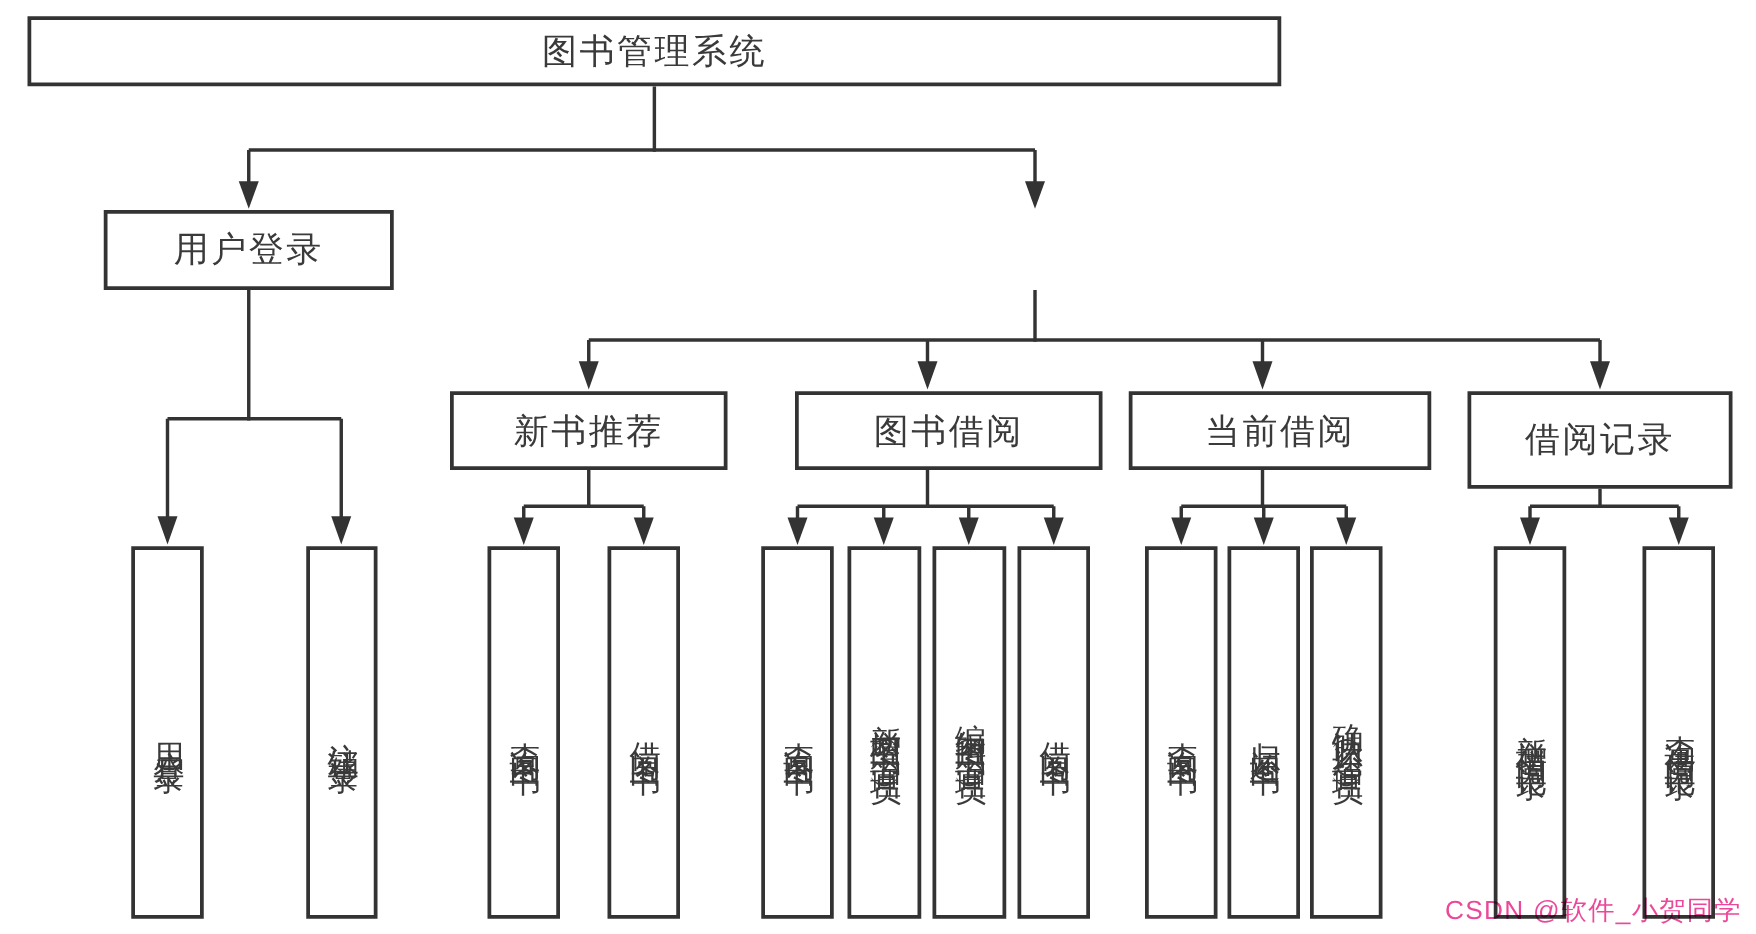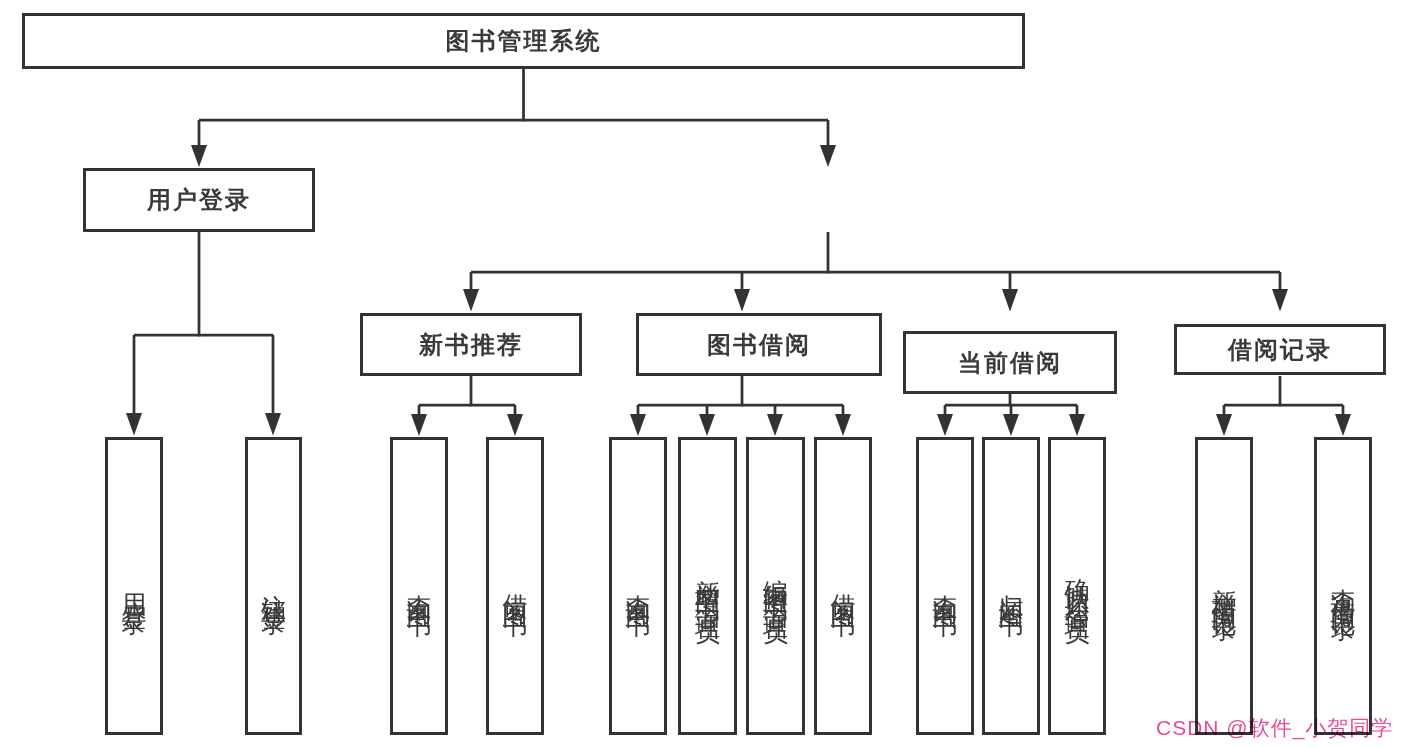--- a/index.html
+++ b/index.html
@@ -11,21 +11,21 @@
   .canvas{position:absolute;inset:0;width:1405px;height:747px;}
   svg.connectors{position:absolute;left:0;top:0;z-index:1;}
   svg.connectors line{stroke:#333333;stroke-width:2.75;}
   svg.connectors polygon{fill:#333333;stroke:none;}
   .node{
     position:absolute;box-sizing:border-box;background:#ffffff;
     border:3px solid #333333;color:#3a3a3a;z-index:2;
     display:flex;align-items:center;justify-content:center;
     text-align:center;
   }
-  .node.h{font-size:24px;letter-spacing:2px;white-space:nowrap;font-weight:bold;}
+  .node.h{font-size:28px;letter-spacing:2px;white-space:nowrap;}
   .node.v{
     writing-mode:vertical-rl;text-orientation:mixed;
     font-size:25px;letter-spacing:6px;line-height:1;
   }
   .watermark{
     position:absolute;left:1156px;top:714px;z-index:5;
     font-size:21px;color:#ec4899;letter-spacing:1px;white-space:nowrap;
     mix-blend-mode:multiply;
   }
 </style>
@@ -95,22 +95,22 @@
     <line x1="1343" y1="405" x2="1343" y2="415"></line>
     <polygon points="1335,414 1351,414 1343,436"></polygon>
   </svg>
 
   <div class="node h" style="left:22px;top:13px;width:1003px;height:56px">图书管理系统</div>
 
   <div class="node h" style="left:83px;top:168px;width:232px;height:64px">用户登录</div>
 
   <div class="node h" style="left:360px;top:313px;width:222px;height:63px">新书推荐</div>
   <div class="node h" style="left:636px;top:313px;width:246px;height:63px">图书借阅</div>
-  <div class="node h" style="left:903px;top:331px;width:214px;height:63px">当前借阅</div>
-  <div class="node h" style="left:1174px;top:324px;width:212px;height:51px">借阅记录</div>
+  <div class="node h" style="left:903px;top:313px;width:242px;height:63px">当前借阅</div>
+  <div class="node h" style="left:1174px;top:313px;width:212px;height:78px">借阅记录</div>
 
   <div class="node v" style="left:105px;top:437px;width:58px;height:298px">用户登录</div>
   <div class="node v" style="left:245px;top:437px;width:57px;height:298px">注销登录</div>
 
   <div class="node v" style="left:390px;top:437px;width:58px;height:298px">查询图书</div>
   <div class="node v" style="left:486px;top:437px;width:58px;height:298px">借阅图书</div>
 
   <div class="node v" style="left:609px;top:437px;width:58px;height:298px">查询图书</div>
   <div class="node v" style="left:678px;top:437px;width:59px;height:298px">新增图书（管理员）</div>
   <div class="node v" style="left:746px;top:437px;width:59px;height:298px">编辑图书（管理员）</div>

